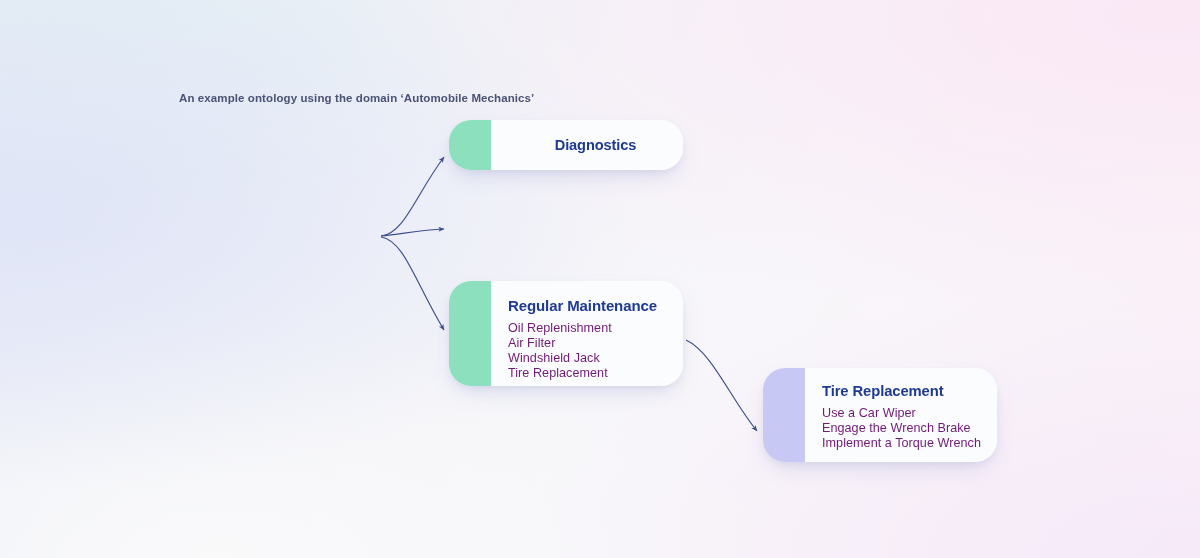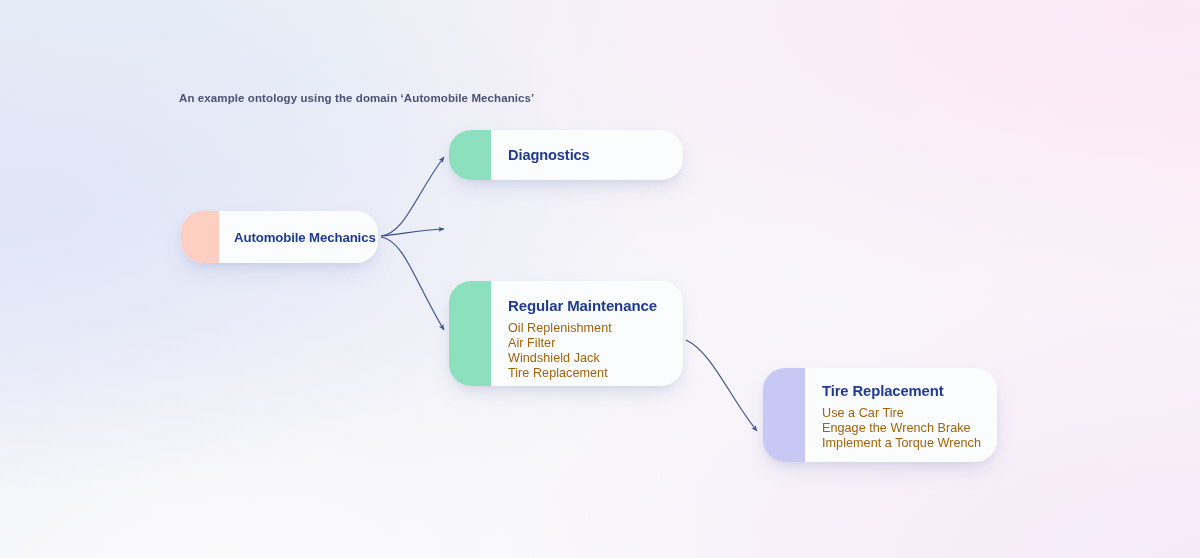--- a/index.html
+++ b/index.html
@@ -83,34 +83,34 @@
     font-weight: 700;
     letter-spacing: -0.1px;
   }
 
   .node-list {
     list-style: none;
     margin-top: 7px;
   }
 
   .node-list li {
-    color: #a16207;
+    color: #701a75;
     font-size: 12.6px;
     line-height: 15px;
     letter-spacing: 0.05px;
   }
 
   
   #node-root { left: 181px; top: 211px; width: 197px; height: 52px; }
   #node-root .node-accent { width: 38px; background: #fccfc2; }
   #node-root .node-body { padding-left: 15px; }
   #node-root .node-title { font-size: 13.2px; }
 
   
-  #node-diagnostics { left: 449px; top: 130px; width: 234px; height: 50px; }
+  #node-diagnostics { left: 449px; top: 120px; width: 234px; height: 50px; text-align: center; }
   #node-vehicle     { left: 449px; top: 204px; width: 234px; height: 50px; }
   #node-maint       { left: 449px; top: 281px; width: 234px; height: 105px; }
 
   #node-diagnostics .node-accent,
   #node-vehicle .node-accent,
   #node-maint .node-accent { width: 42px; background: #8ce0bd; }
 
   #node-diagnostics .node-body,
   #node-vehicle .node-body { padding-left: 17px; }
   #node-maint .node-body   { padding: 16px 22px 14px 17px; justify-content: flex-start; }
@@ -140,26 +140,20 @@
     </defs>
 
     <g fill="none" stroke="#3b4f8c" stroke-width="1.15" marker-end="url(#arrowhead)">
       <path d="M381,236 C404,234 415,196 444,157"></path>
       <path d="M381,236 C402,234 420,230 444,229"></path>
       <path d="M381,237 C404,240 416,284 444,330"></path>
       <path d="M686,340 C712,352 730,398 757,431"></path>
     </g>
   </svg>
 
-  <div class="node" id="node-root">
-    <div class="node-accent"></div>
-    <div class="node-body">
-      <div class="node-title">Automobile Mechanics</div>
-    </div>
-  </div>
 
   <div class="node" id="node-diagnostics">
     <div class="node-accent"></div>
     <div class="node-body">
       <div class="node-title">Diagnostics</div>
     </div>
   </div>
 
 
   <div class="node" id="node-maint">
@@ -173,20 +167,20 @@
         <li>Tire Replacement</li>
       </ul>
     </div>
   </div>
 
   <div class="node" id="node-tire">
     <div class="node-accent"></div>
     <div class="node-body">
       <div class="node-title">Tire Replacement</div>
       <ul class="node-list">
-        <li>Use a Car Tire</li>
+        <li>Use a Car Wiper</li>
         <li>Engage the Wrench Brake</li>
         <li>Implement a Torque Wrench</li>
       </ul>
     </div>
   </div>
 
 </div>
 
 </body></html>

